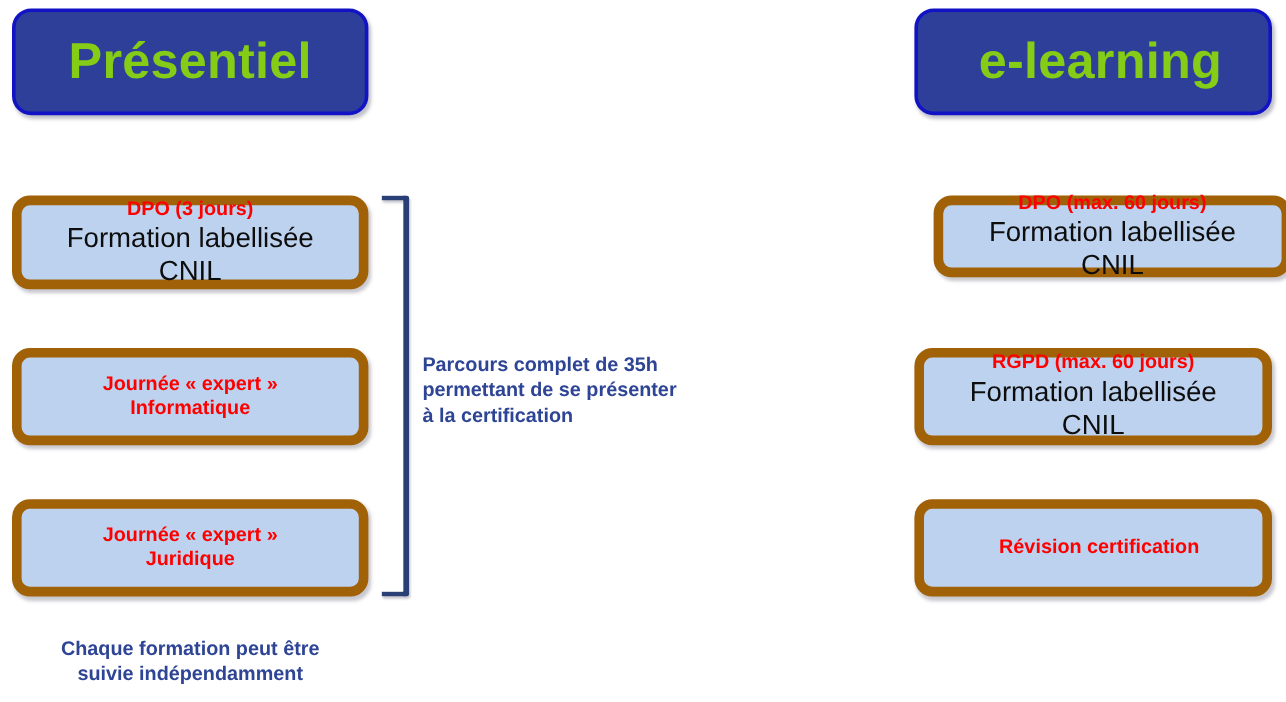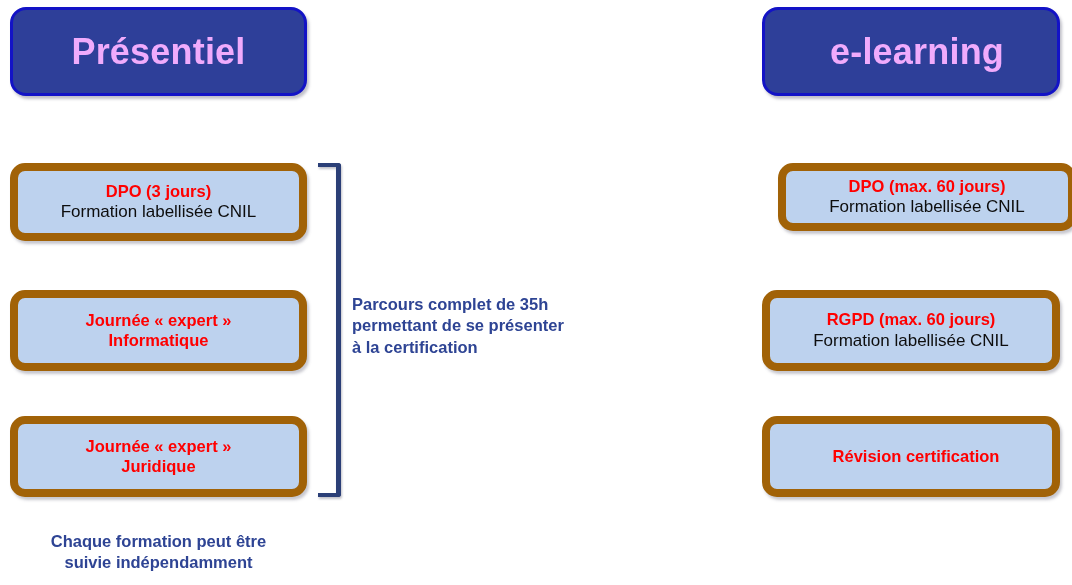--- a/index.html
+++ b/index.html
@@ -32,22 +32,22 @@
   }
 
   
   .card.header-card {
     background: #2e3f99;
     border: 3px solid #1313c6;
     border-radius: 16px;
     box-shadow: 2px 3px 3px rgba(90,90,110,0.38);
   }
   .header-label {
-    color: #f0abfc;
-    font-size: 36px;
+    color: #84cc16;
+    font-size: 42px;
     font-weight: bold;
     letter-spacing: 0.2px;
     line-height: 1.05;
   }
 
   
   .card.module-card {
     background: #bdd2ee;
     border: 8px solid #a16207;
     border-radius: 15px;
@@ -55,21 +55,21 @@
     padding: 4px 10px;
   }
   .module-title {
     color: #ff0000;
     font-size: 16.5px;
     font-weight: bold;
     line-height: 1.16;
   }
   .module-sub {
     color: #0d0d0d;
-    font-size: 17px;
+    font-size: 23px;
     font-weight: normal;
     line-height: 1.18;
     margin-top: 1px;
   }
 
   
   .note {
     position: absolute;
     color: #2e4494;
     font-size: 16.5px;

